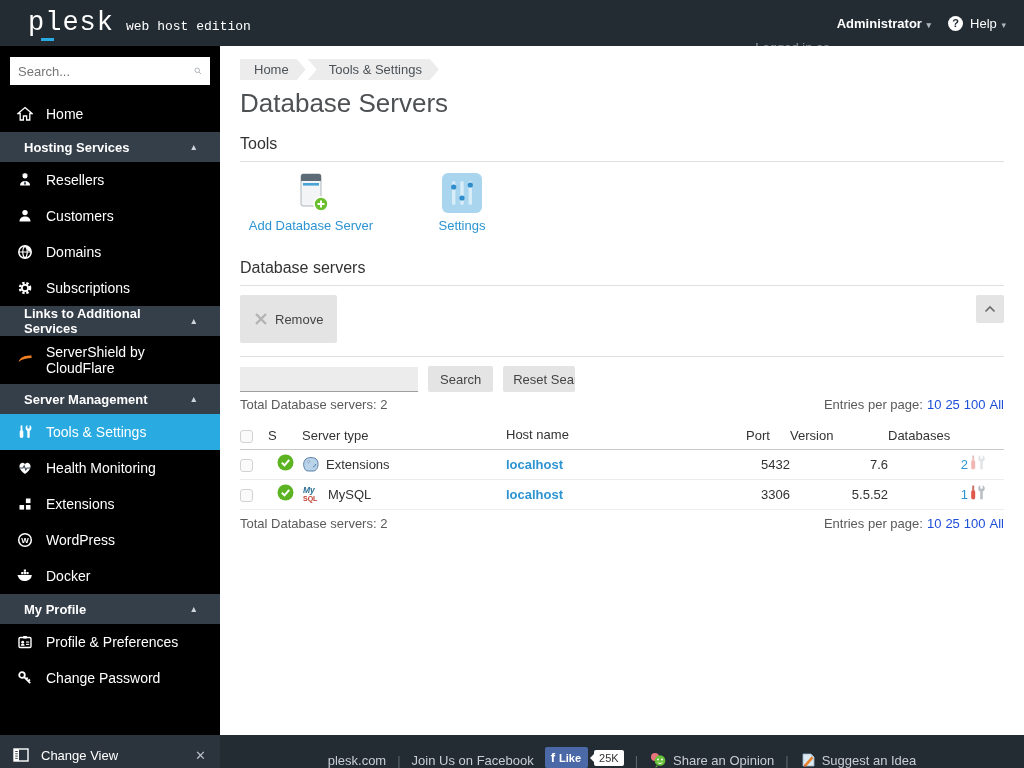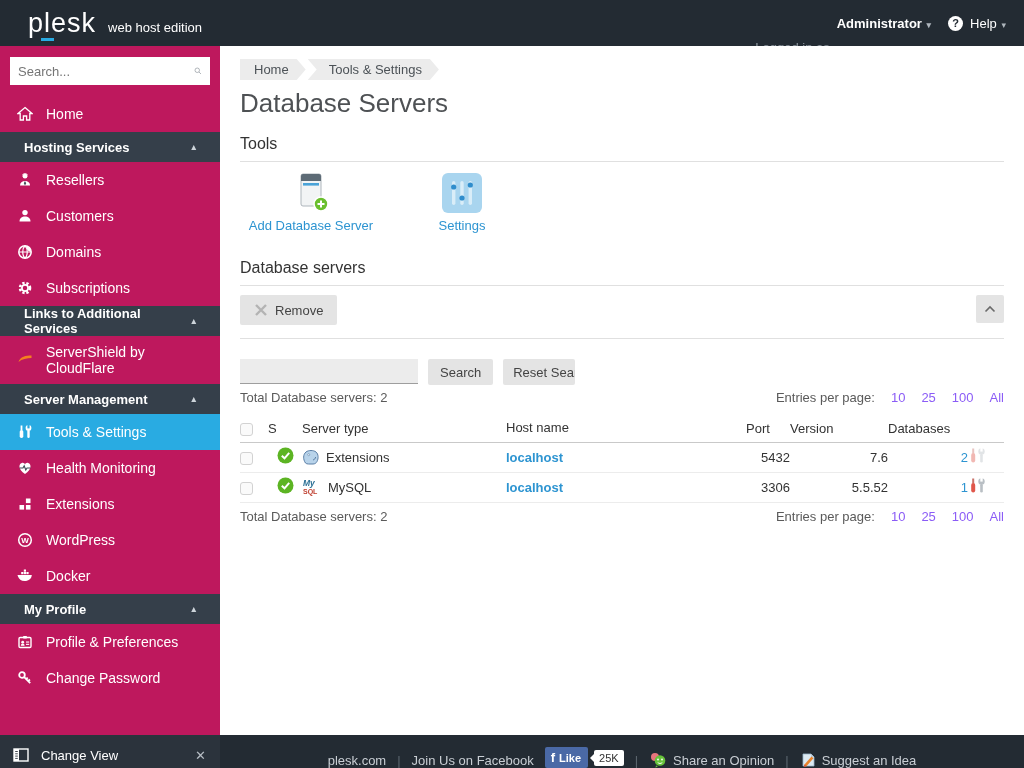--- a/index.html
+++ b/index.html
@@ -1,33 +1,33 @@
 <!DOCTYPE html>
 <html><head>
 <meta charset="utf-8">
 <style>
   * { box-sizing: border-box; margin: 0; padding: 0; }
   html,body { width:1024px; height:768px; }
   body { font-family:"Liberation Sans", sans-serif; background:#fff; position:relative; overflow:hidden; color:#333; }
 
   
   .topbar { position:absolute; top:0; left:0; width:1024px; height:46px; background:#232b33; display:flex; align-items:center; }
-  .logo-wrap { margin-left:28px; position:relative; display:flex; align-items:baseline; }
+  .logo-wrap { margin-left:28px; position:relative; display:flex; align-items:baseline;font-family:Liberation Mono, monospace; }
   .logo { color:#fff; font-size:27px; font-weight:400; letter-spacing:1px; line-height:1; }
   .logo-dash { position:absolute; left:13px; bottom:-4px; width:13px; height:3px; background:#29abe2; }
   .edition { color:#fff; font-size:13px; margin-left:12px; }
   .topbar-right { margin-left:auto; margin-right:18px; display:flex; align-items:center; gap:7px; font-size:13px; }
   .muted { color:#8b949d;margin-top:48px; }
   .user-name { color:#fff; font-weight:bold; cursor:pointer; }
   .caret { color:#aeb6bd; font-size:9px; margin-left:1px; }
   .help-circle { width:15px; height:15px; border-radius:50%; background:#fff; color:#232b33; font-size:11px; font-weight:bold; display:flex; align-items:center; justify-content:center; margin-left:10px; }
   .help-label { color:#fff; cursor:pointer; }
 
   
-  .sidebar { position:absolute; top:46px; left:0; width:220px; bottom:33px; background:#be185d; }
+  .sidebar { position:absolute; top:46px; left:0; width:220px; bottom:33px; background:#000000; }
   .search-wrap { padding:11px 10px; }
   .search-box { background:#fff; height:28px; display:flex; align-items:center; padding:0 8px; }
   .search-box input { border:none; outline:none; flex:1; font-size:13px; font-family:"Liberation Sans",sans-serif; color:#333; background:transparent; }
   .nav-item { height:36px; display:flex; align-items:center; padding-left:16px; color:#fff; font-size:14px; cursor:pointer; }
   .nav-item .ni-icon { width:18px; display:flex; justify-content:center; margin-right:12px; flex:none; }
   .nav-item.active { background:#29abe2; }
   .nav-item.tall { height:48px; }
   .nav-item .lbl { line-height:1.15; }
   .sec-header { height:30px; background:#353f4a; color:#fff; font-size:13px; font-weight:bold; display:flex; align-items:center; padding:0 24px; cursor:pointer; }
   .sec-header .tri { margin-left:auto; color:#cdd4da; font-size:9px; }
@@ -62,32 +62,32 @@
 
   .tool-row { display:flex; margin-top:9px;text-align:center; }
   .tool-item { display:flex; flex-direction:column; align-items:center; cursor:pointer; }
   .tool-item .t-icon { height:42px; display:flex; align-items:flex-end; }
   .tool-item .t-label { font-size:13px; color:#2d94d1; margin-top:5px; }
   .tool-item.first { width:142px; }
   .tool-item.second { width:130px; margin-left:15px; }
 
   .toolbar { margin-top:9px; display:flex; align-items:flex-start; }
   .btn { background:#e4e4e4; border:none; font-family:"Liberation Sans",sans-serif; font-size:13px; color:#444; cursor:pointer; }
-  .remove-btn { height:30px; padding:0 14px; border-radius:2px; display:flex; align-items:center; gap:7px; }
+  .remove-btn { height:48px; padding:0 14px; border-radius:2px; display:flex; align-items:center; gap:7px; }
   .collapse-btn { margin-left:auto; width:28px; height:28px; border-radius:2px; display:flex; align-items:center; justify-content:center; }
   .toolbar-hr { border:none; border-top:1px solid #e0e0e0; margin-top:13px; }
 
-  .search-row { margin-top:20px; display:flex; }
+  .search-row { margin-top:9px; display:flex; align-items:center; }
   .list-search-input { width:178px; height:25px; background:#ececec; border:none; border-bottom:1px solid #9e9e9e; font-family:"Liberation Sans",sans-serif; font-size:13px; padding:0 6px; outline:none; }
   .search-btn { height:26px; padding:0 12px; margin-left:10px; border-radius:2px; }
   .reset-btn { height:26px; margin-left:10px; border-radius:2px; width:72px; overflow:hidden; white-space:nowrap; text-align:left; padding:0 0 0 10px; }
 
   .totals-row { display:flex; align-items:center; margin-top:5px; font-size:13px; color:#5a5a5a; }
   .entries { margin-left:auto; }
-  .entries a { color:#8b5cf6; text-decoration:none; cursor:pointer; margin-left:16px; }
+  .entries a { color:#1d4ed8; text-decoration:none; cursor:pointer; margin-left:4px; }
 
   table.srv { border-collapse:collapse; table-layout:fixed; width:764px; margin-top:11px; font-size:13px; }
   table.srv th { font-weight:400; color:#333; text-align:left; border-bottom:1px solid #c9c9c9; height:26px; padding:0; }
   table.srv td { height:30px; padding:0; border-bottom:1px solid #ececec; }
   .col-cb { width:28px; } .col-s { width:34px; } .col-type { width:204px; } .col-host { width:240px; }
   .col-port { width:44px; } .col-ver { width:98px; } .col-db { width:80px; } .col-tools { width:36px; }
   th.c, td.c { text-align:center; }
   th.r, td.r { text-align:right; padding-right:4px; }
   th.pl, td.pl { padding-left:8px; }
   td.host-cell { padding-left:4px; } th.host-th { padding-left:4px; }

